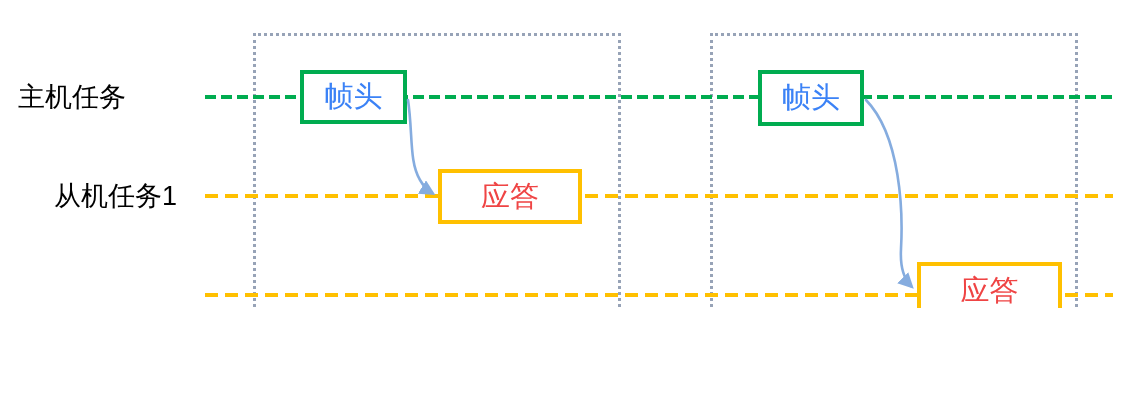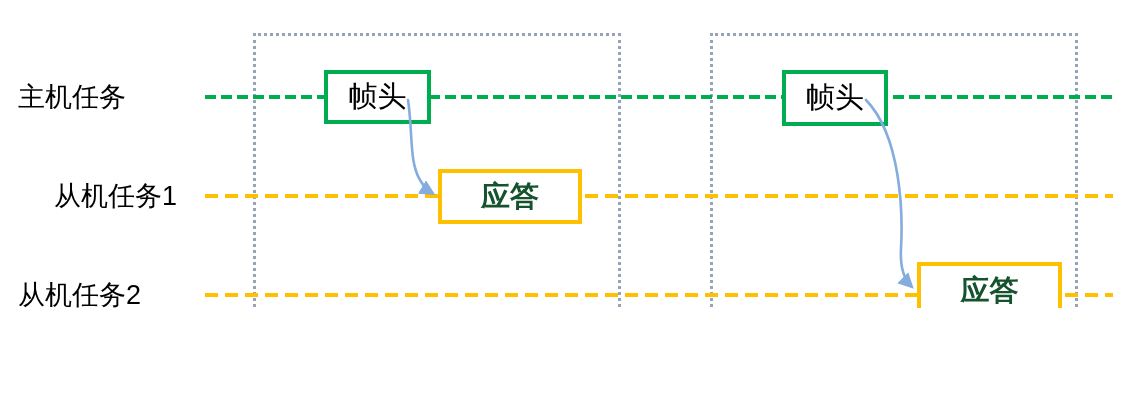--- a/index.html
+++ b/index.html
@@ -65,27 +65,25 @@
     background: #ffffff;
     display: flex;
     align-items: center;
     justify-content: center;
     font-size: 29px;
     z-index: 2;
     box-sizing: border-box;
   }
   .node.green {
     border: 4px solid #00AC50;
-    color: #000000;
-    margin-left: 24px;
+    color: #3b82f6;
   }
   .node.yellow {
     border: 4px solid #FFC000;
-    color: #14532d;
-    font-weight: bold;
+    color: #ef4444;
   }
   .node.header1  { left: 300px; top: 70px;  width: 107px; height: 54px; }
   .node.resp1    { left: 438px; top: 169px; width: 144px; height: 55px; }
   .node.header2  { left: 758px; top: 70px;  width: 106px; height: 56px; }
   .node.resp2    { left: 917px; top: 262px; width: 145px; height: 57px; }
 
   
   svg.arrows {
     position: absolute;
     left: 0; top: 0;
@@ -101,21 +99,20 @@
     stroke-linecap: round;
   }
 </style>
 </head>
 <body>
 
 <div class="canvas">
 
   <div class="lane-label l1">主机任务</div>
   <div class="lane-label l2">从机任务1</div>
-  <div class="lane-label l3">从机任务2</div>
 
   <div class="lifeline green"></div>
   <div class="lifeline yellow1"></div>
   <div class="lifeline yellow2"></div>
 
   <div class="frame f1"></div>
   <div class="frame f2"></div>
 
   <div class="node green header1">帧头</div>
   <div class="node yellow resp1">应答</div>

